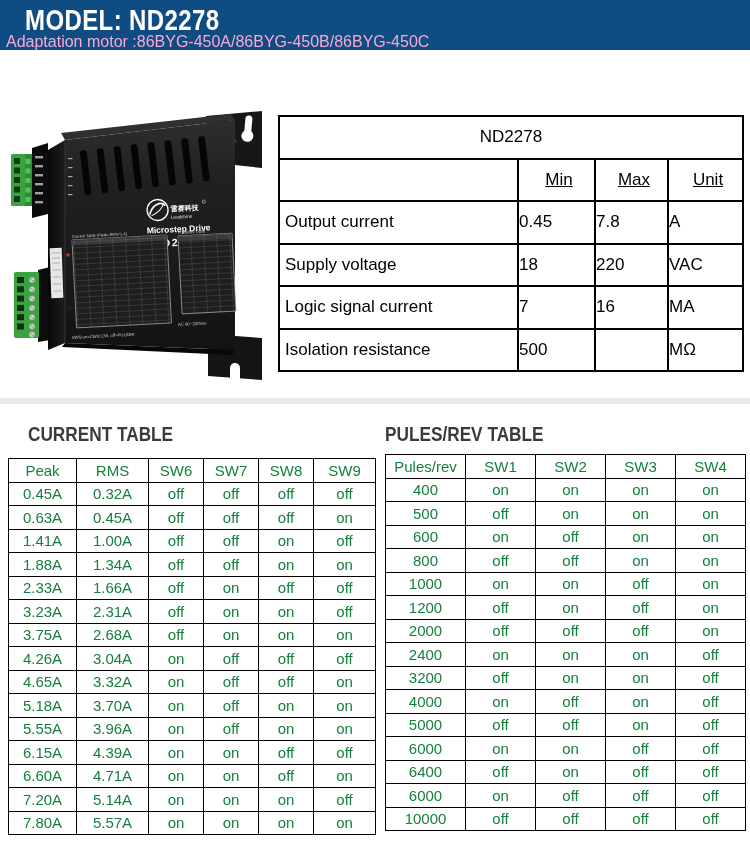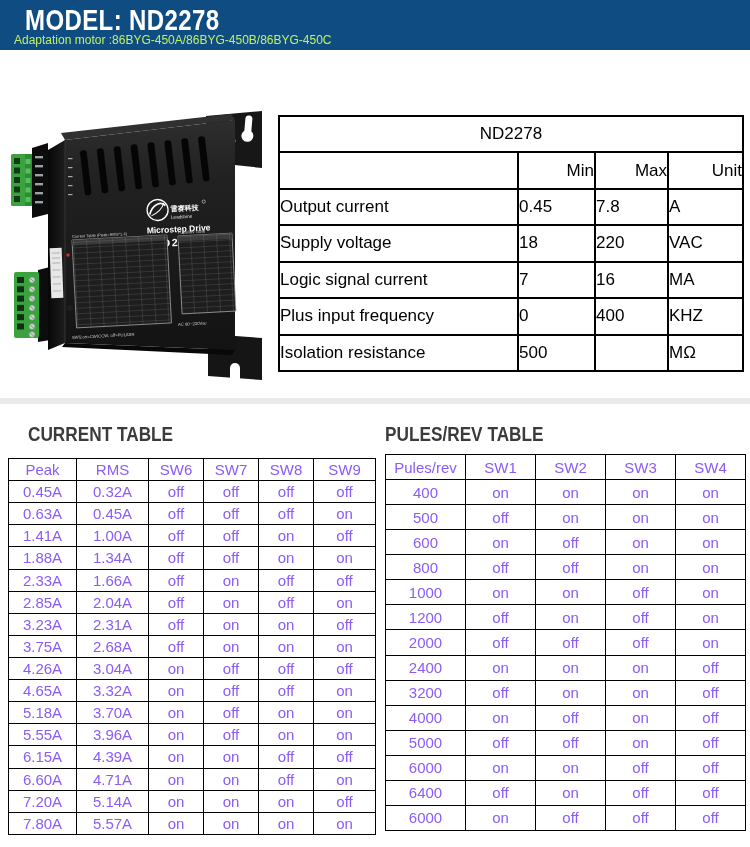--- a/index.html
+++ b/index.html
@@ -4,48 +4,48 @@
 <style>
   html,body{margin:0;padding:0;background:#fff;}
   .page{position:relative;width:750px;height:847px;background:#fff;
         font-family:"Liberation Sans",sans-serif;overflow:hidden;}
 
   
   .header{position:absolute;left:0;top:0;width:750px;height:50px;background:#0f4c82;}
   .header .model{position:absolute;left:25px;top:3px;color:#fff;font-size:30px;
                  font-weight:bold;letter-spacing:.5px;transform:scaleX(.8);
                  transform-origin:0 0;white-space:nowrap;}
-  .header .adapt{position:absolute;left:14px;top:33px;color:#bef264;font-size:12px;white-space:nowrap;}
+  .header .adapt{position:absolute;left:6px;top:33px;color:#f9a8d4;font-size:16px;white-space:nowrap;}
 
   
   .photo{position:absolute;left:8px;top:88px;width:262px;height:302px;}
 
   
   .spec-wrap{position:absolute;left:278px;top:115px;}
   table{border-collapse:collapse;table-layout:fixed;}
   td{overflow:hidden;white-space:nowrap;}
   .spec-table{width:464px;height:257px;font-size:17px;color:#000;}
   .spec-table td{border:2px solid #000;text-align:left;vertical-align:middle;padding:0;}
   .spec-table td.title-cell{text-align:center;}
-  .spec-table td.hdr{text-align:right;padding-left:5px;}
-  .spec-table td.label{text-align:left;}
+  .spec-table td.hdr{text-align:center;padding-left:5px;text-decoration:underline;}
+  .spec-table td.label{text-align:left;padding-left:5px;}
 
   
   .divider{position:absolute;left:0;top:398px;width:750px;height:6px;background:#e9e9e9;}
 
   
   .sec-title{position:absolute;top:422px;font-size:21px;font-weight:bold;color:#3b3b3b;
              letter-spacing:0;transform:scaleX(.82);transform-origin:0 0;white-space:nowrap;}
   .sec-title.cur{left:28px;}
   .sec-title.pul{left:385px;}
 
   
   .cur-wrap{position:absolute;left:8px;top:458px;}
   .pul-wrap{position:absolute;left:385px;top:454px;}
-  .sw-table{height:377px;font-size:15px;color:#8b5cf6;}
+  .sw-table{height:377px;font-size:15px;color:#15803d;}
   .sw-table td{border:1.5px solid #000;text-align:center;vertical-align:middle;padding:0;}
   .cur-table{width:367px;}
   .pul-table{width:360px;}
 </style>
 </head>
 <body>
 
 <div class="page">
 
   <div class="header">
@@ -233,26 +233,20 @@
             <td>220</td>
             <td>VAC</td>
           </tr>
           <tr>
             <td class="label">Logic signal current</td>
             <td>7</td>
             <td>16</td>
             <td>MA</td>
           </tr>
           <tr>
-            <td class="label">Plus input frequency</td>
-            <td>0</td>
-            <td>400</td>
-            <td>KHZ</td>
-          </tr>
-          <tr>
             <td class="label">Isolation resistance</td>
             <td>500</td>
             <td></td>
             <td>MΩ</td>
           </tr>
         </tbody>
       </table>
   </div>
 
   <div class="divider"></div>
@@ -313,28 +307,20 @@
           </tr>
           <tr>
             <td>2.33A</td>
             <td>1.66A</td>
             <td>off</td>
             <td>on</td>
             <td>off</td>
             <td>off</td>
           </tr>
           <tr>
-            <td>2.85A</td>
-            <td>2.04A</td>
-            <td>off</td>
-            <td>on</td>
-            <td>off</td>
-            <td>on</td>
-          </tr>
-          <tr>
             <td>3.23A</td>
             <td>2.31A</td>
             <td>off</td>
             <td>on</td>
             <td>on</td>
             <td>off</td>
           </tr>
           <tr>
             <td>3.75A</td>
             <td>2.68A</td>
@@ -519,17 +505,24 @@
             <td>off</td>
             <td>off</td>
           </tr>
           <tr>
             <td>6000</td>
             <td>on</td>
             <td>off</td>
             <td>off</td>
             <td>off</td>
           </tr>
+          <tr>
+            <td>10000</td>
+            <td>off</td>
+            <td>off</td>
+            <td>off</td>
+            <td>off</td>
+          </tr>
         </tbody>
       </table>
   </div>
 
 </div>
 
 </body></html>

